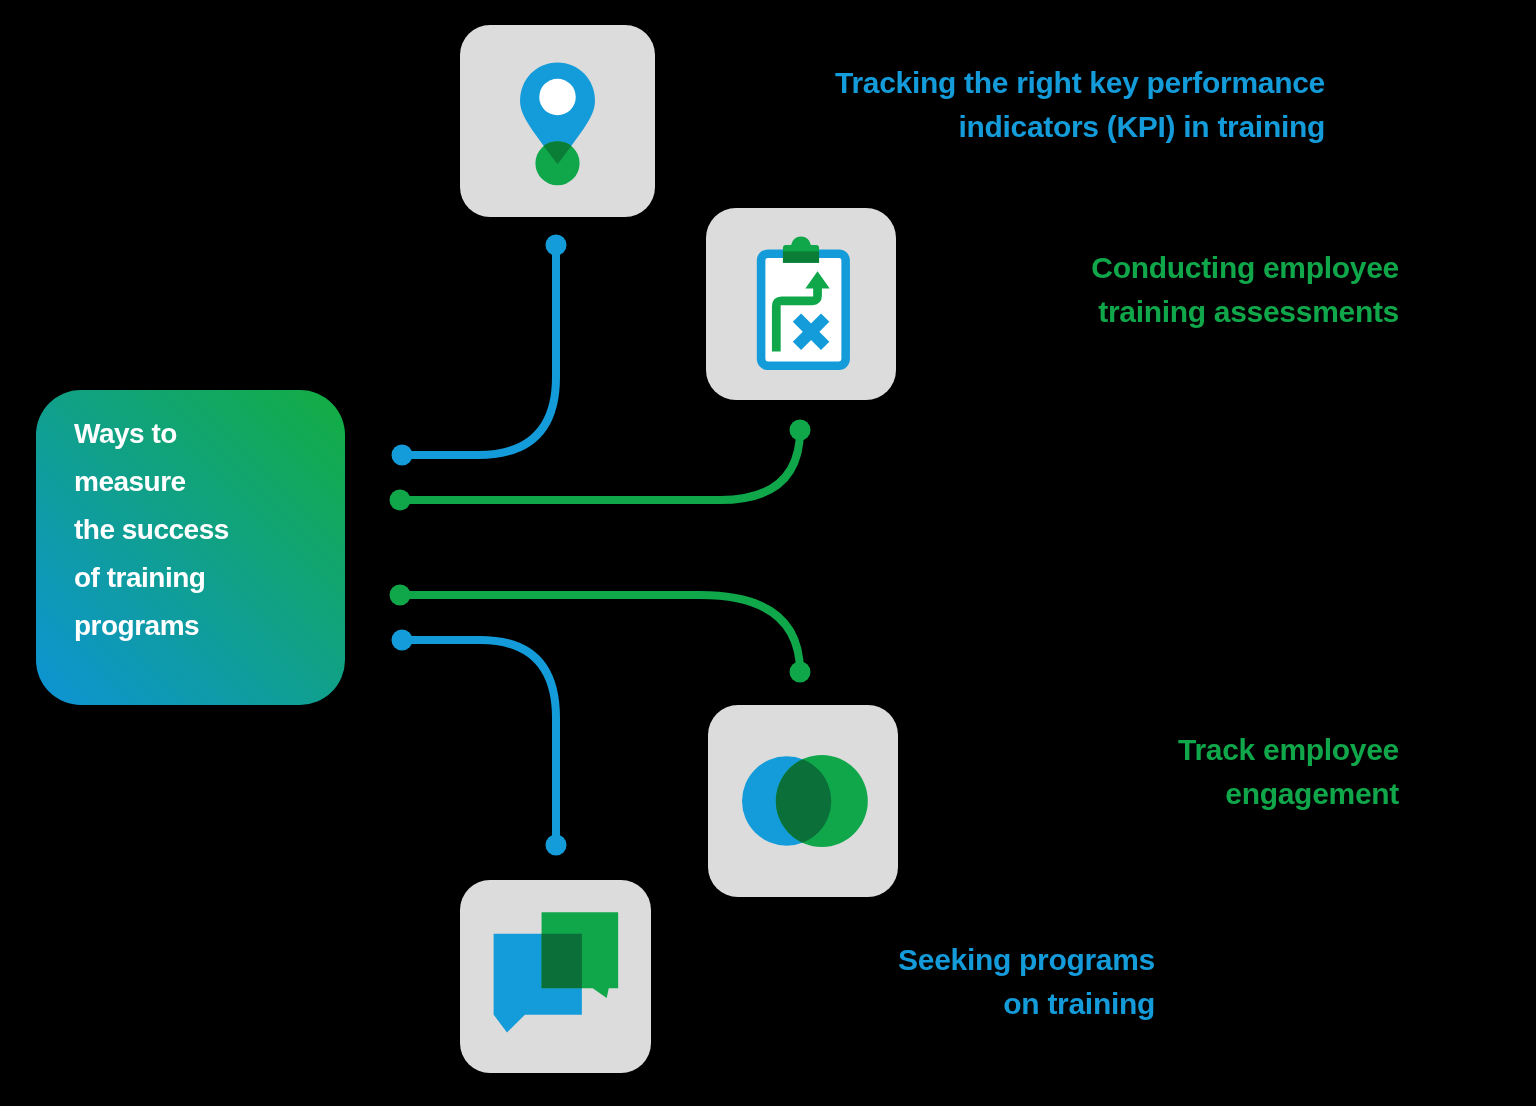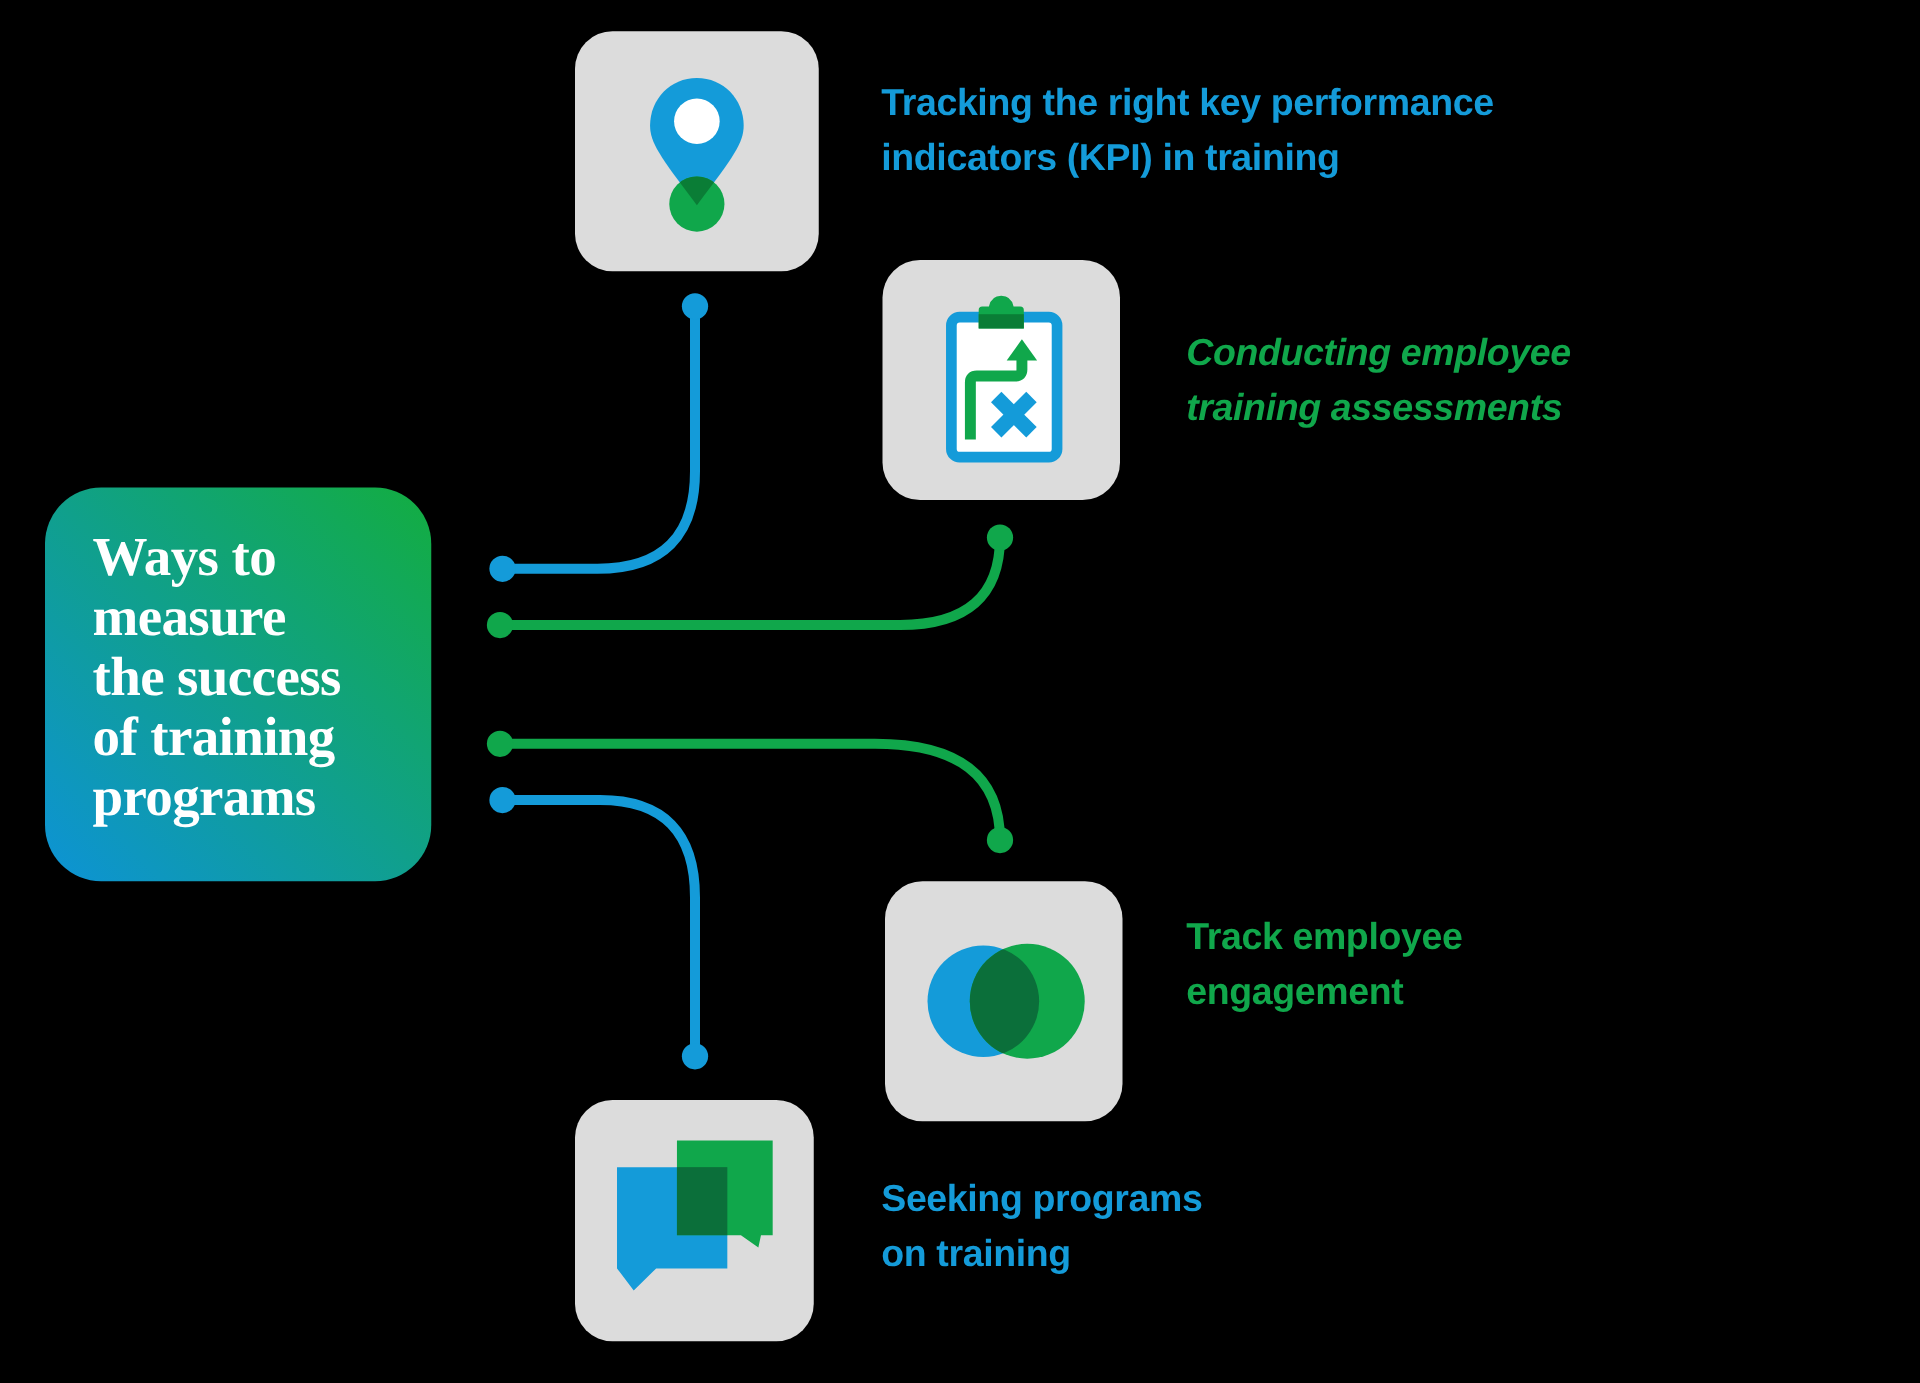--- a/index.html
+++ b/index.html
@@ -15,40 +15,40 @@
   .stroke-green{stroke:var(--green);stroke-width:8;fill:none;}
   .dot-blue{fill:var(--blue);}
   .dot-green{fill:var(--green);}
 
   .title-box{
     position:absolute;left:36px;top:390px;width:309px;height:315px;
     border-radius:45px;
     background:linear-gradient(to top right,var(--gradient-start),var(--gradient-end));
   }
   .title-text{
-    padding:32px 14px 0 38px;
-    color:var(--white);font-size:44px;line-height:48px;font-weight:bold;
-    white-space:pre-line;letter-spacing:-0.5px;font-family:Liberation Serif, serif;
+    padding:20px 14px 0 38px;
+    color:var(--white);font-size:28px;line-height:48px;font-weight:bold;
+    white-space:pre-line;letter-spacing:-0.5px;
   }
 
   .tile{position:absolute;background:var(--icon-bg);border-radius:30px;}
   .tile svg{position:absolute;left:0;top:0;width:100%;height:100%;}
   #tile-pin {left:460px;top:25px; width:195px;height:192px;}
   #tile-clip{left:706px;top:208px;width:190px;height:192px;}
   #tile-venn{left:708px;top:705px;width:190px;height:192px;}
   #tile-chat{left:460px;top:880px;width:191px;height:193px;}
 
   .label{
     position:absolute;font-weight:bold;font-size:30px;line-height:44px;
-    white-space:pre-line;letter-spacing:-0.3px;
+    white-space:pre-line;letter-spacing:-0.3px;text-align:right;
   }
   .label.blue{color:var(--blue);}
   .label.green{color:var(--green);}
   #label-kpi     {left:705px;top:61px; width:620px;}
-  #label-assess  {left:949px;top:261px;width:450px;font-style:italic;}
+  #label-assess  {left:949px;top:246px;width:450px;}
   #label-engage  {left:949px;top:728px;width:450px;}
   #label-feedback{left:705px;top:938px;width:450px;}
 
   .fill-blue{fill:var(--blue);}
   .fill-green{fill:var(--green);}
   .fill-dark{fill:var(--dark-green);}
   .fill-deep{fill:var(--deep-green);}
   .fill-white{fill:var(--white);}
 </style>
 </head>

